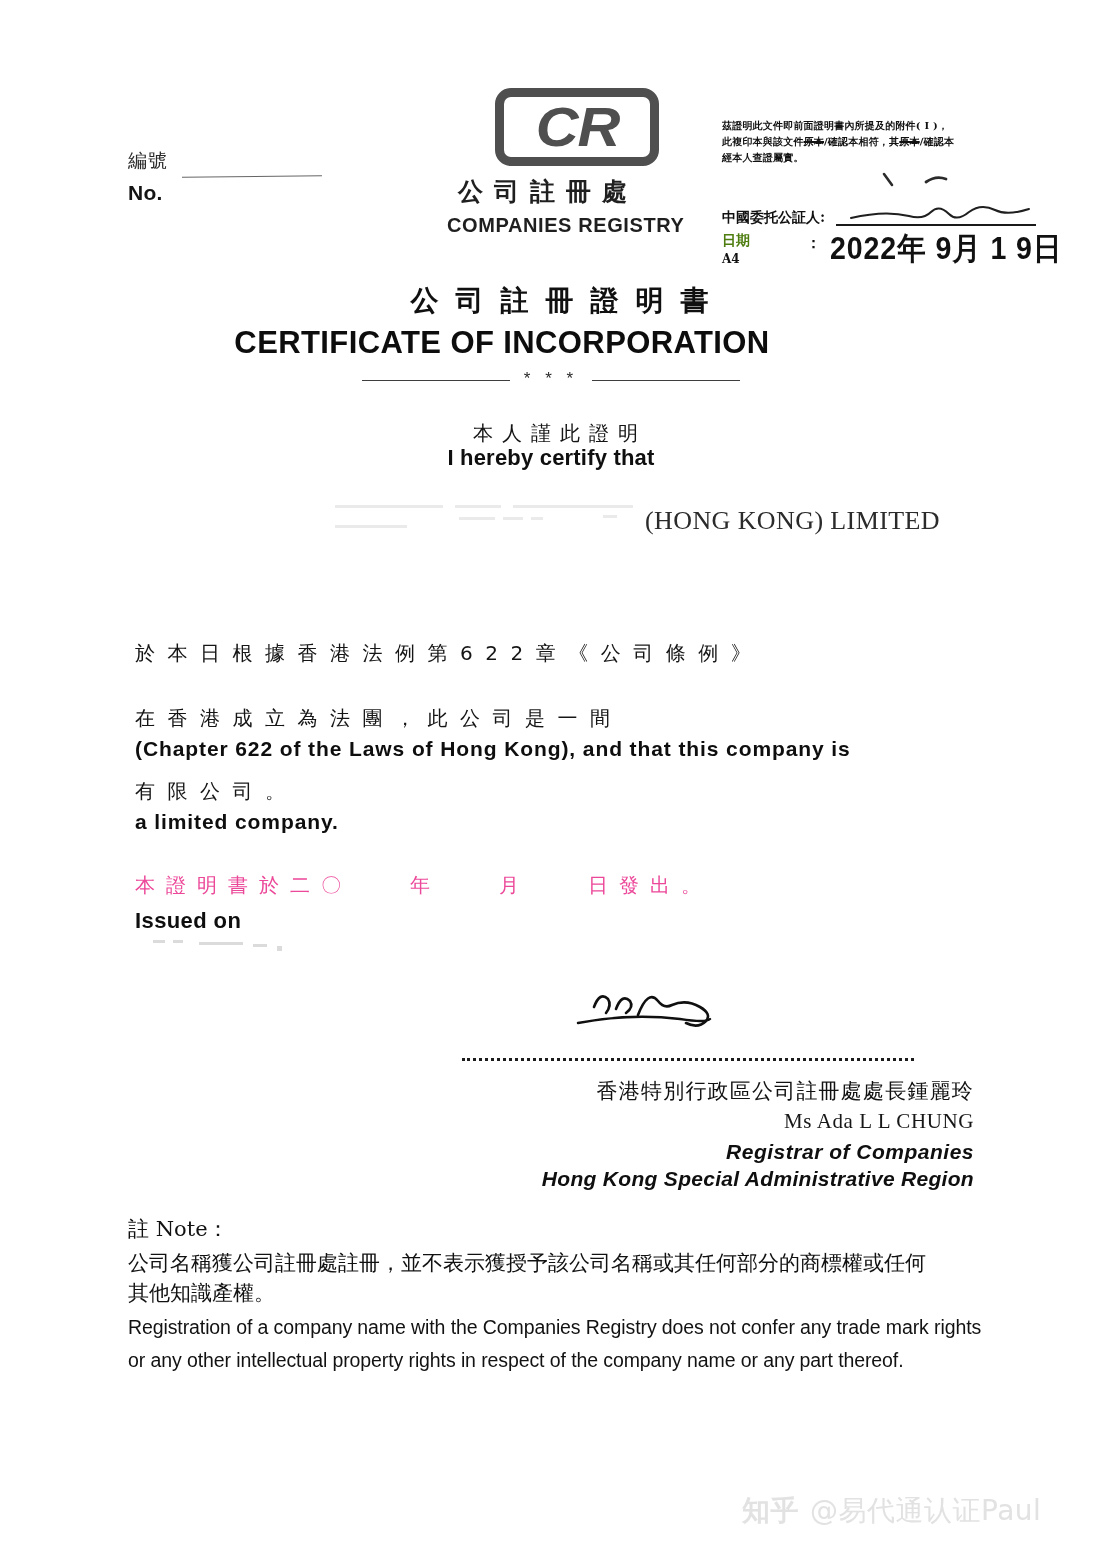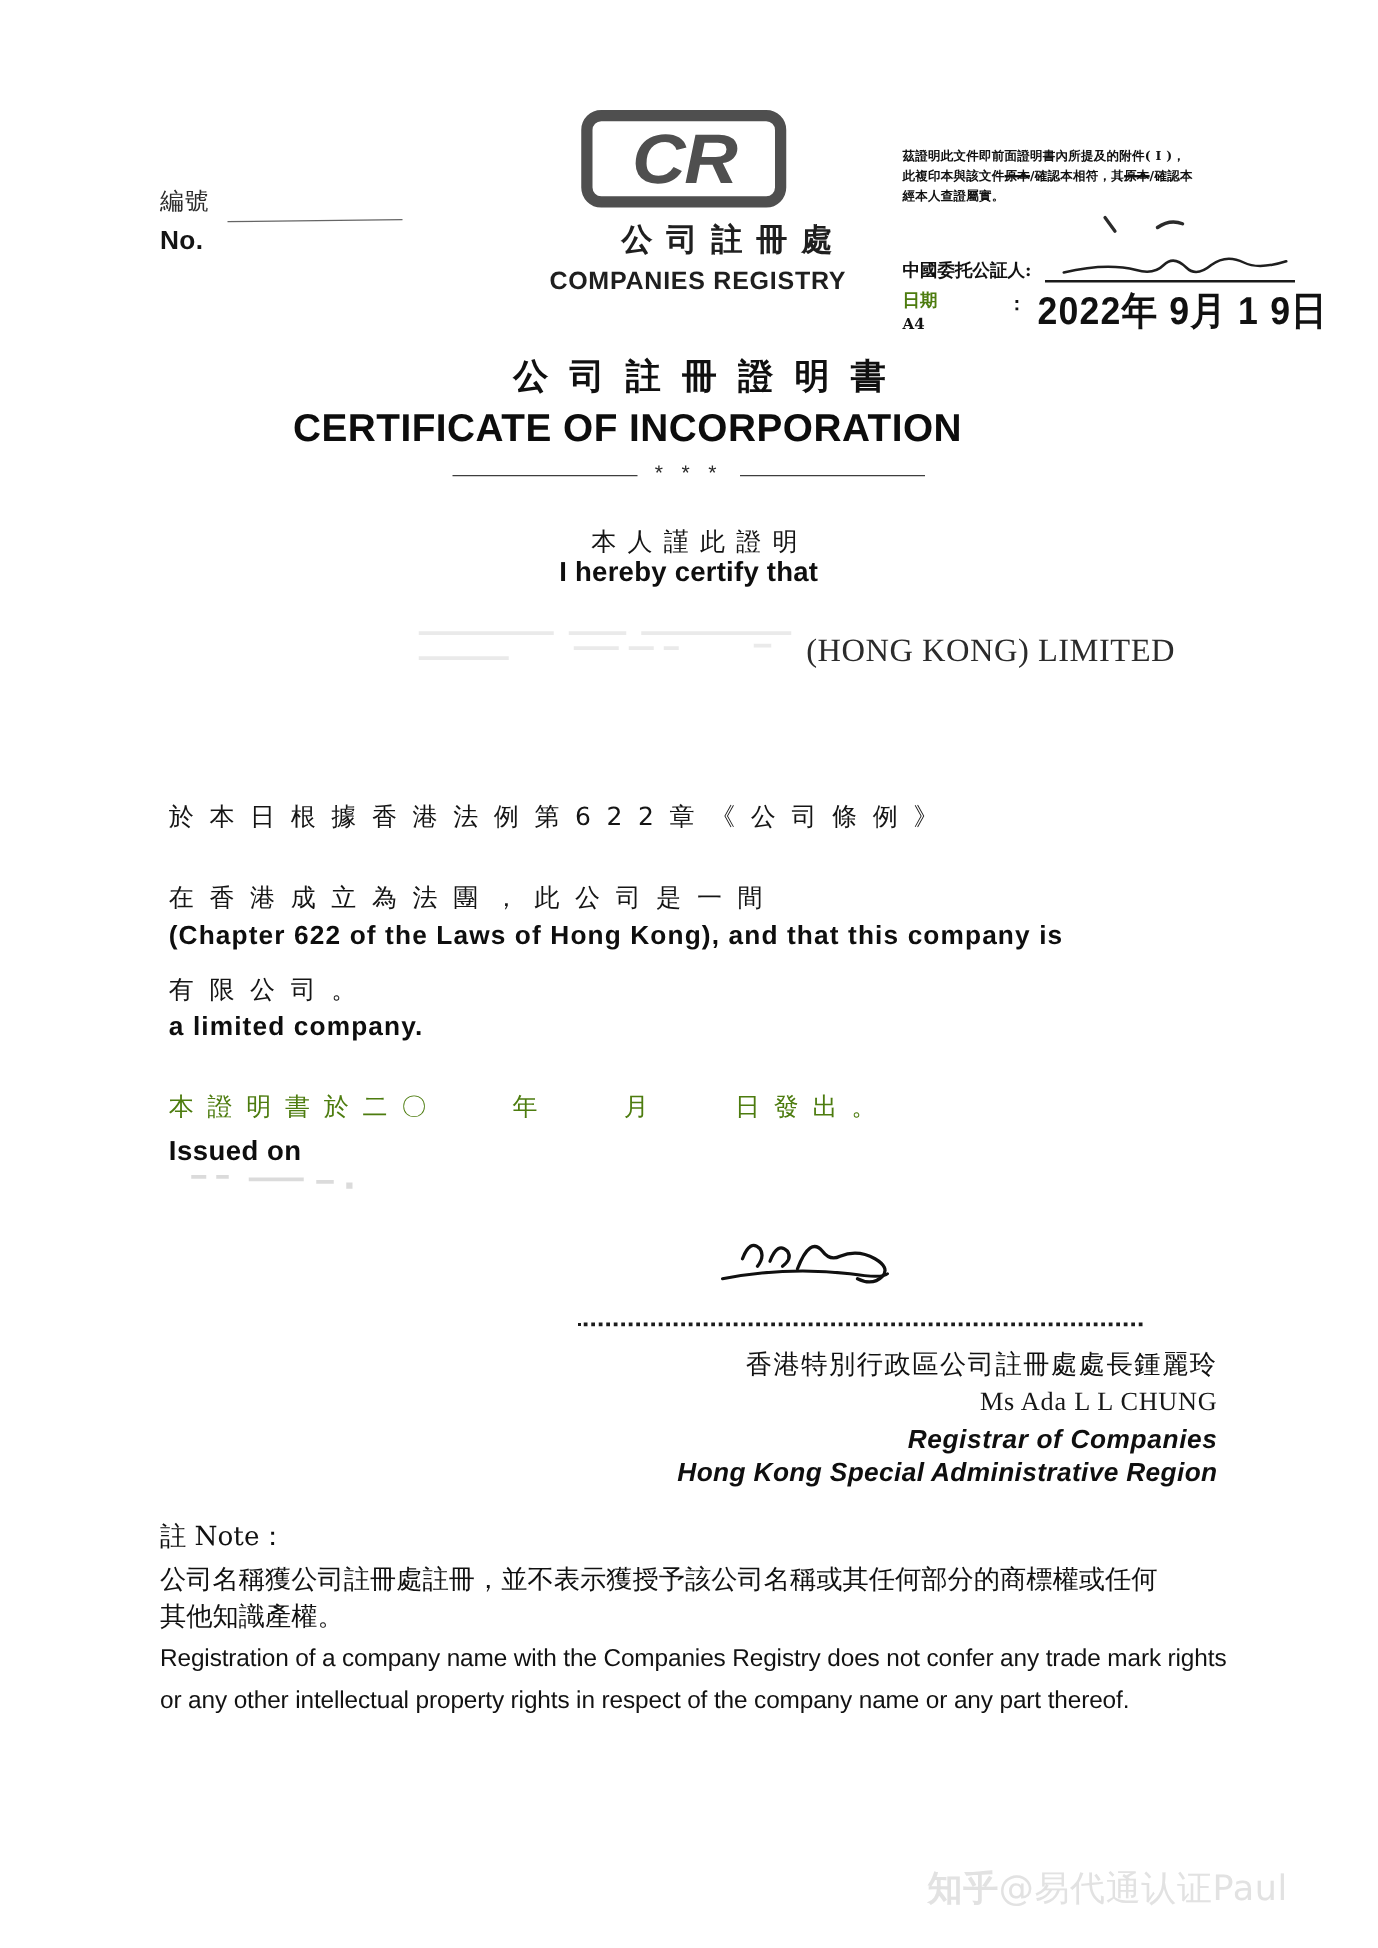--- a/index.html
+++ b/index.html
@@ -42,21 +42,21 @@
     left: 182px;
     top: 176px;
     width: 140px;
     height: 0;
     border-top: 1.6px solid #4a4a4a;
     transform: rotate(-0.7deg);
     opacity: .85;
   }
 
   
-  #logo-block { left: 417px; top: 88px; width: 260px; text-align: right; }
+  #logo-block { left: 447px; top: 88px; width: 260px; text-align: left; }
   #cr-mark {
     width: 164px;
     height: 78px;
     margin: 0 auto;
     border: 9px solid #4f4f4f;
     border-radius: 16px;
     display: flex;
     align-items: center;
     justify-content: center;
     box-sizing: border-box;
@@ -279,21 +279,21 @@
   #body-1 { top: 640px; }
   #body-2 { top: 705px; }
   #body-3 { top: 778px; }
 
   
   #issued { left: 135px; top: 872px; width: 840px; }
   #issued .issued-cn {
     font-family: "DejaVu Sans", sans-serif;
     font-size: 20px;
     letter-spacing: 11px;
-    color: #4d7c0f;
+    color: #ec4899;
     white-space: nowrap;
   }
   #issued .issued-cn .gap { display: inline-block; width: 58px; }
   #issued-en-row {
     margin-top: 9px;
     display: flex;
     align-items: flex-start;
     flex-direction: column;
   }
   #issued-en {
@@ -374,20 +374,21 @@
     letter-spacing: -.1px;
     color: #121212;
     margin-top: 4px;
   }
 
   
   #watermark {
     left: 742px; top: 1492px;
     display: flex;
     align-items: center;
+    gap: 11px;
     color: #e2e2e2;
     font-size: 28px;
     letter-spacing: .5px;
     user-select: none;
   }
   #watermark .wm-logo {
     font-family: "DejaVu Sans", sans-serif;
     font-weight: 700;
   }
   #watermark .wm-user {

